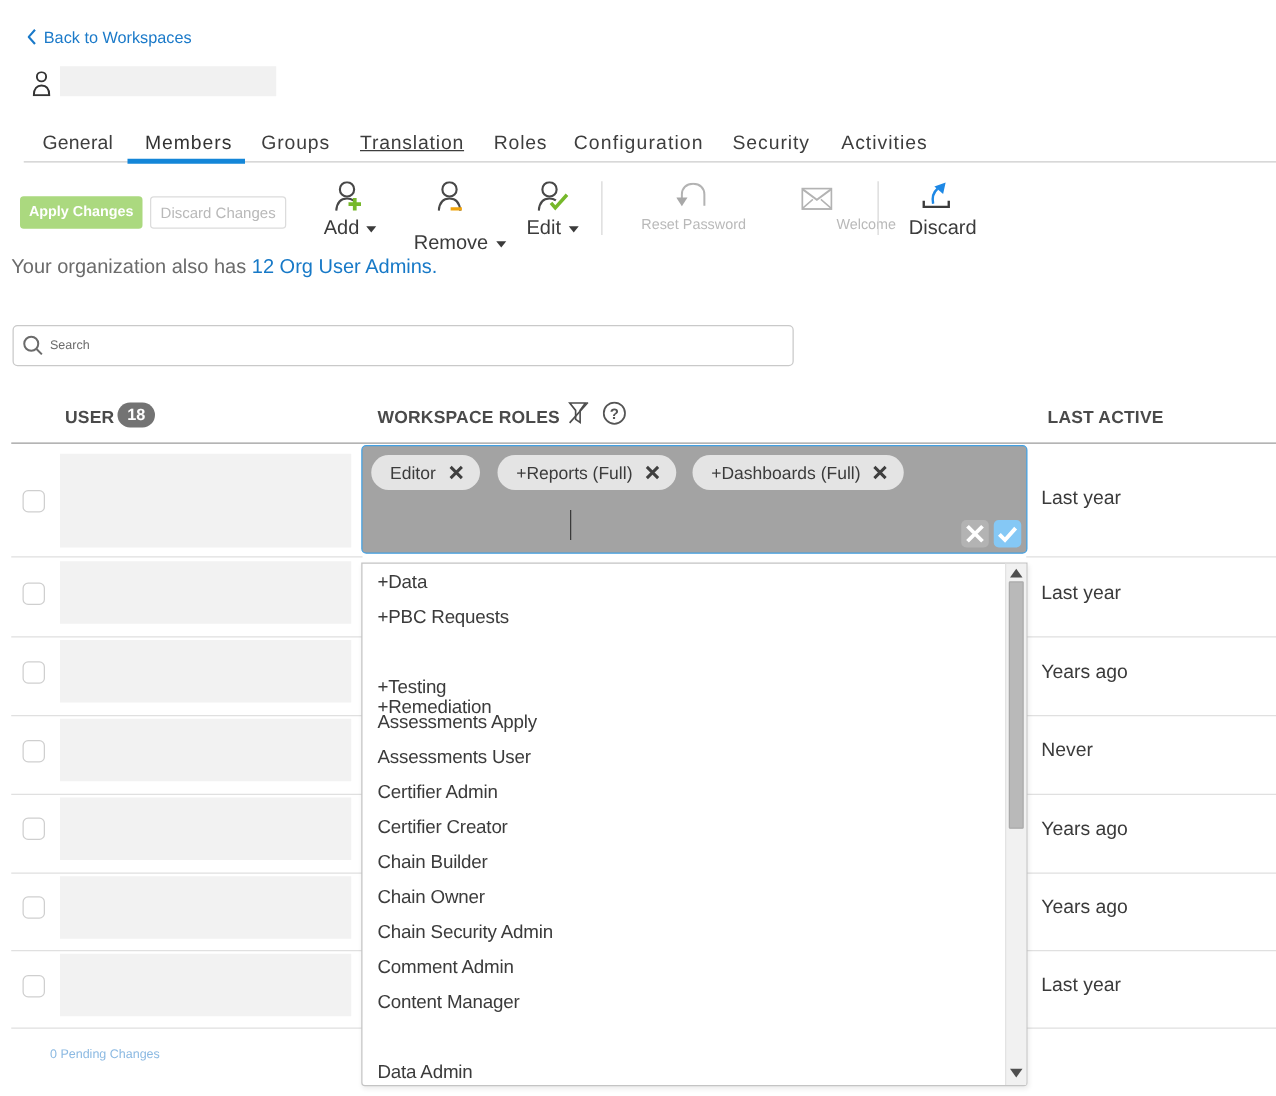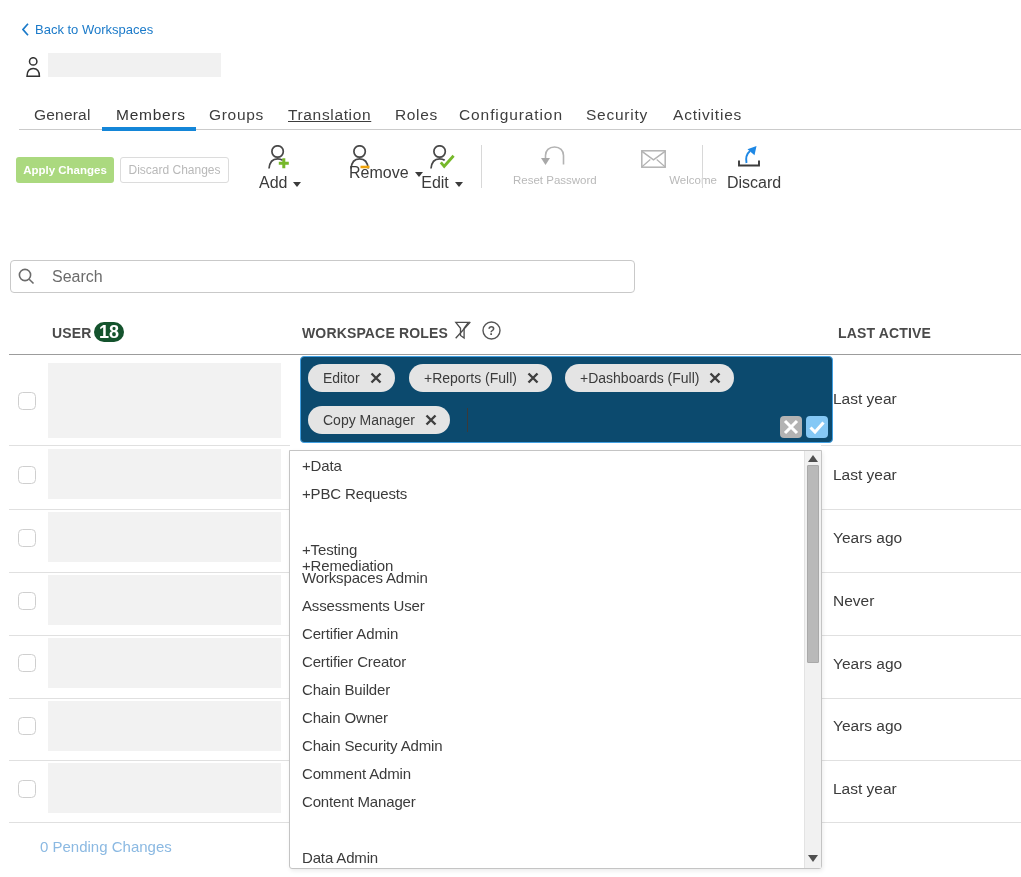--- a/index.html
+++ b/index.html
@@ -27,49 +27,49 @@
 .tool-dis { color:#b9b9b9; font-size:11.5px; }
 .caret { display:inline-block; width:0; height:0; border-left:4.5px solid transparent; border-right:4.5px solid transparent; border-top:5.5px solid #3b3b3b; margin-left:6px; vertical-align:1px; }
 .vsep { width:1px; height:43px; background:#d8d8d8; top:145px; }
 
 
 .orgtext { left:9px; top:205px; font-size:16px; color:#6b6b6b; }
 .orgtext a { color:#1779c7; text-decoration:none; }
 
 
 .search { left:10px; top:260px; width:625px; height:33px; border:1px solid #c9c9c9; border-radius:4px; display:flex; align-items:center; }
-.search .ph { color:#6b6b6b; font-size:16px; margin-left:17px; }
+.search .ph { color:#6b6b6b; font-size:10px; margin-left:5px; }
 
 
 .th { font-weight:bold; font-size:14px; color:#4a4a4a; letter-spacing:0.15px; top:325px; }
-.badge { left:94px; top:322px; width:30px; height:20px; background:#14532d; border-radius:10px; color:#fff; font-size:18px; font-weight:bold; text-align:center; line-height:20px; }
+.badge { left:94px; top:322px; width:30px; height:20px; background:#737373; border-radius:10px; color:#fff; font-size:13px; font-weight:bold; text-align:center; line-height:20px; }
 .hline { left:9px; width:1012px; height:1px; background:#9c9c9c; top:354px; }
 .rline { left:9px; width:1012px; height:1px; background:#e0e0e0; }
 
 .cb { left:18px; width:18px; height:18px; border:1px solid #cfcfcf; border-radius:4.5px; background:#fff; }
 .bar { left:48px; width:233px; background:#f2f2f2; }
 .lastactive { left:833px; font-size:15.5px; color:#3b3b3b; }
 
 
-.panel { left:300px; top:355.5px; width:533px; height:87px; border:1.4px solid #42a0e2; border-radius:4px; background:#0c4a6e; }
+.panel { left:289px; top:355.5px; width:533px; height:87px; border:1.4px solid #42a0e2; border-radius:4px; background:#a3a3a3; }
 .tag { position:absolute; height:28px; background:#e4e4e4; border-radius:14px; font-size:14px; color:#3b3b3b; display:flex; align-items:center; padding:0 13px 0 15px; white-space:nowrap; }
 .tag svg { margin-left:10px; }
 .cursorline { position:absolute; width:1.3px; height:24px; background:#3a3a3a; }
 .btn-x { position:absolute; width:22px; height:22px; background:#b3b3b3; border-radius:4px; }
 .btn-ok { position:absolute; width:22px; height:22px; background:#85c8f5; border-radius:4px; }
 
 
 .dd { left:289px; top:450px; width:533px; height:419px; background:#fff; border:1px solid #c4c4c4; box-shadow:1px 2px 4px rgba(0,0,0,0.08); border-radius:0 0 3px 3px; }
 .dd-item { position:absolute; left:12px; font-size:15px; letter-spacing:-0.15px; color:#3b3b3b; white-space:nowrap; }
 .sbtrack { position:absolute; right:0; top:0; width:17px; height:417px; background:#f1f1f1; border-left:1px solid #e3e3e3; }
 .sbthumb { position:absolute; right:2px; top:14px; width:12px; height:198px; background:#b9b9b9; border:1px solid #a9a9a9; border-radius:1px; }
 .tri-up { position:absolute; right:3.5px; top:4px; width:0; height:0; border-left:5.5px solid transparent; border-right:5.5px solid transparent; border-bottom:7px solid #4f4f4f; }
 .tri-dn { position:absolute; right:3.5px; bottom:6px; width:0; height:0; border-left:5.5px solid transparent; border-right:5.5px solid transparent; border-top:7px solid #4f4f4f; }
 
-.pending { left:40px; top:838px; font-size:15px; color:#8bb9e2; }
+.pending { left:40px; top:838px; font-size:10px; color:#8bb9e2; }
 </style>
 </head>
 <body>
 <div id="page">
 
   <div class="abs backlink">
       <svg width="7" height="13" viewBox="0 0 7 13">
         <path d="M6 0.8 L1 6.5 L6 12.2" fill="none" stroke="#1b7ac9" stroke-width="1.7"></path>
       </svg>
       <span style="margin-left:6px;">Back to Workspaces</span>
@@ -100,21 +100,21 @@
     <path d="M1 23.5 C1.6 16.5 5 13.8 9.6 13.8 C11.6 13.8 13.3 14.3 14.7 15.3" fill="none" stroke="#484848" stroke-width="1.7"></path>
     <path d="M15.8 13.3 L15.8 23.3 M10.8 18.3 L20.8 18.3" stroke="#76b82a" stroke-width="3"></path>
   </svg>
   <div class="abs tool" style="left:259px; top:174px; width:40px;">Add<span class="caret"></span></div>
 
   <svg class="abs" style="left:350px; top:145px;" width="21" height="25" viewBox="0 0 21 25">
     <circle cx="9.6" cy="6.5" r="5.7" fill="none" stroke="#484848" stroke-width="1.7"></circle>
     <path d="M1 23.5 C1.6 16.5 5 13.8 9.6 13.8 C14.2 13.8 17.6 16.5 18.2 23.5" fill="none" stroke="#484848" stroke-width="1.7"></path>
     <path d="M10.5 22 L19.5 22" stroke="#f0a30a" stroke-width="2.6"></path>
   </svg>
-  <div class="abs tool" style="left:331px; top:164px; width:60px;margin-left:18px;">Remove<span class="caret"></span></div>
+  <div class="abs tool" style="left:331px; top:186px; width:60px;">Remove<span class="caret"></span></div>
 
   <svg class="abs" style="left:430px; top:145px;" width="25" height="25" viewBox="0 0 25 25">
     <circle cx="9.6" cy="6.5" r="5.7" fill="none" stroke="#484848" stroke-width="1.7"></circle>
     <path d="M1 23.5 C1.6 16.5 5 13.8 9.6 13.8 C11.6 13.8 13.3 14.3 14.7 15.3" fill="none" stroke="#484848" stroke-width="1.7"></path>
     <path d="M10.8 17.3 L14.2 21.3 L23.6 10.8" fill="none" stroke="#76b82a" stroke-width="2.8"></path>
   </svg>
   <div class="abs tool" style="left:421px; top:174px; width:42px;">Edit<span class="caret"></span></div>
 
   <div class="abs vsep" style="left:481px;"></div>
 
@@ -133,20 +133,21 @@
 
   <div class="abs vsep" style="left:702px;"></div>
 
   <svg class="abs" style="left:737px; top:145px;" width="24" height="22" viewBox="0 0 24 22">
     <path d="M2 15.5 L2 20.5 L22 20.5 L22 15.5" fill="none" stroke="#3b3b3b" stroke-width="1.9"></path>
     <path d="M9.5 18 C8.5 13 9.5 9 13 6" fill="none" stroke="#1e88e5" stroke-width="1.9"></path>
     <path d="M10.5 4.2 L19.5 1 L17.5 10.2 Z" fill="#1e88e5"></path>
   </svg>
   <div class="abs tool" style="left:727px; top:174px; width:46px;">Discard</div>
 
+  <div class="abs orgtext">Your organization also has <a href="#">12 Org User Admins.</a></div>
 
   <div class="abs search">
     <svg style="margin-left:7px;" width="17" height="17" viewBox="0 0 17 17">
       <circle cx="7" cy="7" r="5.6" fill="none" stroke="#6b6b6b" stroke-width="1.6"></circle>
       <path d="M11.2 11.2 L15.5 15.5" stroke="#6b6b6b" stroke-width="1.6"></path>
     </svg>
     <span class="ph">Search</span>
   </div>
 
   <div class="abs th" style="left:52px;">USER</div>
@@ -203,38 +204,35 @@
   <div class="abs panel">
     <div class="tag" style="left:7px; top:7px;">Editor<svg width="12" height="12" viewBox="0 0 12 12">
           <path d="M1.5 1.5 L10.5 10.5 M10.5 1.5 L1.5 10.5" stroke="#3f3f3f" stroke-width="2.4"></path>
         </svg></div>
     <div class="tag" style="left:108px; top:7px;">+Reports (Full)<svg width="12" height="12" viewBox="0 0 12 12">
           <path d="M1.5 1.5 L10.5 10.5 M10.5 1.5 L1.5 10.5" stroke="#3f3f3f" stroke-width="2.4"></path>
         </svg></div>
     <div class="tag" style="left:264px; top:7px;align-items:center;">+Dashboards (Full)<svg width="12" height="12" viewBox="0 0 12 12">
           <path d="M1.5 1.5 L10.5 10.5 M10.5 1.5 L1.5 10.5" stroke="#3f3f3f" stroke-width="2.4"></path>
         </svg></div>
-    <div class="tag" style="left:7px; top:49px;">Copy Manager<svg width="12" height="12" viewBox="0 0 12 12">
-          <path d="M1.5 1.5 L10.5 10.5 M10.5 1.5 L1.5 10.5" stroke="#3f3f3f" stroke-width="2.4"></path>
-        </svg></div>
     <div class="cursorline" style="left:166px; top:51px;"></div>
     <div class="btn-x" style="left:479px; top:59px;"><svg width="22" height="22" viewBox="0 0 22 22">
           <path d="M5 5 L17 17 M17 5 L5 17" stroke="#fff" stroke-width="3.1"></path>
         </svg></div>
     <div class="btn-ok" style="left:505px; top:59px;"><svg width="22" height="22" viewBox="0 0 22 22">
           <path d="M4.5 11.5 L9 16 L17.5 6.5" fill="none" stroke="#fff" stroke-width="3.1"></path>
         </svg></div>
   </div>
 
   <div class="abs dd">
     <div class="dd-item" style="top:6px;">+Data</div>
     <div class="dd-item" style="top:34px;">+PBC Requests</div>
     <div class="dd-item" style="top:62px;margin-top:44px;">+Remediation</div>
     <div class="dd-item" style="top:90px;">+Testing</div>
-    <div class="dd-item" style="top:118px;">Workspaces Admin</div>
+    <div class="dd-item" style="top:118px;">Assessments Apply</div>
     <div class="dd-item" style="top:146px;">Assessments User</div>
     <div class="dd-item" style="top:174px;">Certifier Admin</div>
     <div class="dd-item" style="top:202px;">Certifier Creator</div>
     <div class="dd-item" style="top:230px;">Chain Builder</div>
     <div class="dd-item" style="top:258px;">Chain Owner</div>
     <div class="dd-item" style="top:286px;">Chain Security Admin</div>
     <div class="dd-item" style="top:314px;">Comment Admin</div>
     <div class="dd-item" style="top:342px;">Content Manager</div>
     <div class="dd-item" style="top:398px;">Data Admin</div>
     <div class="sbtrack">

